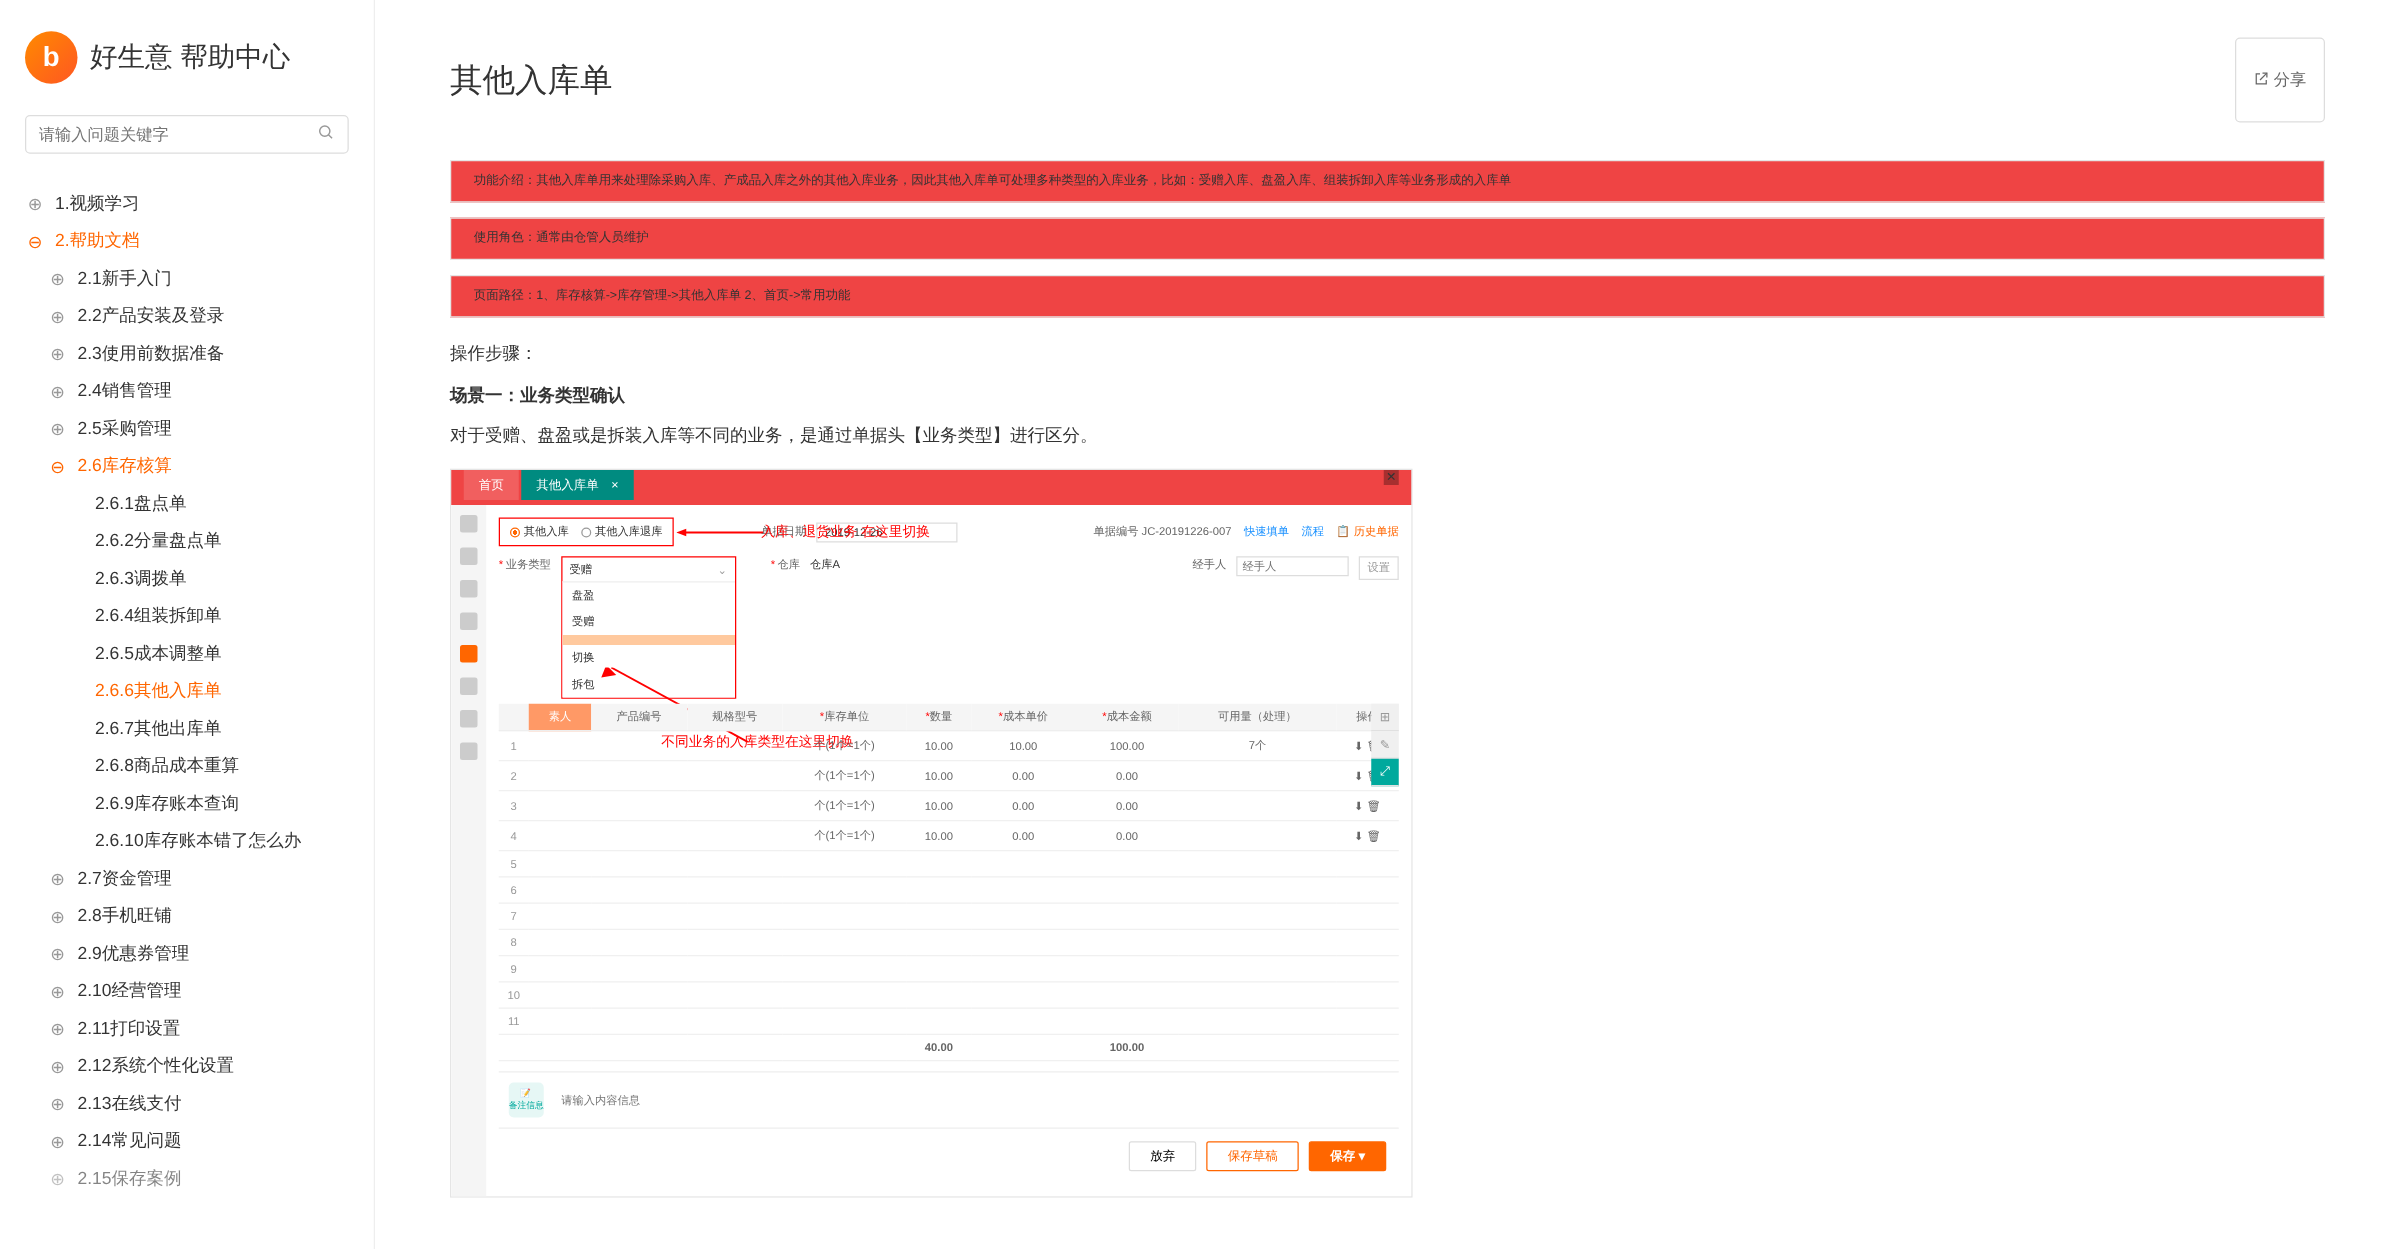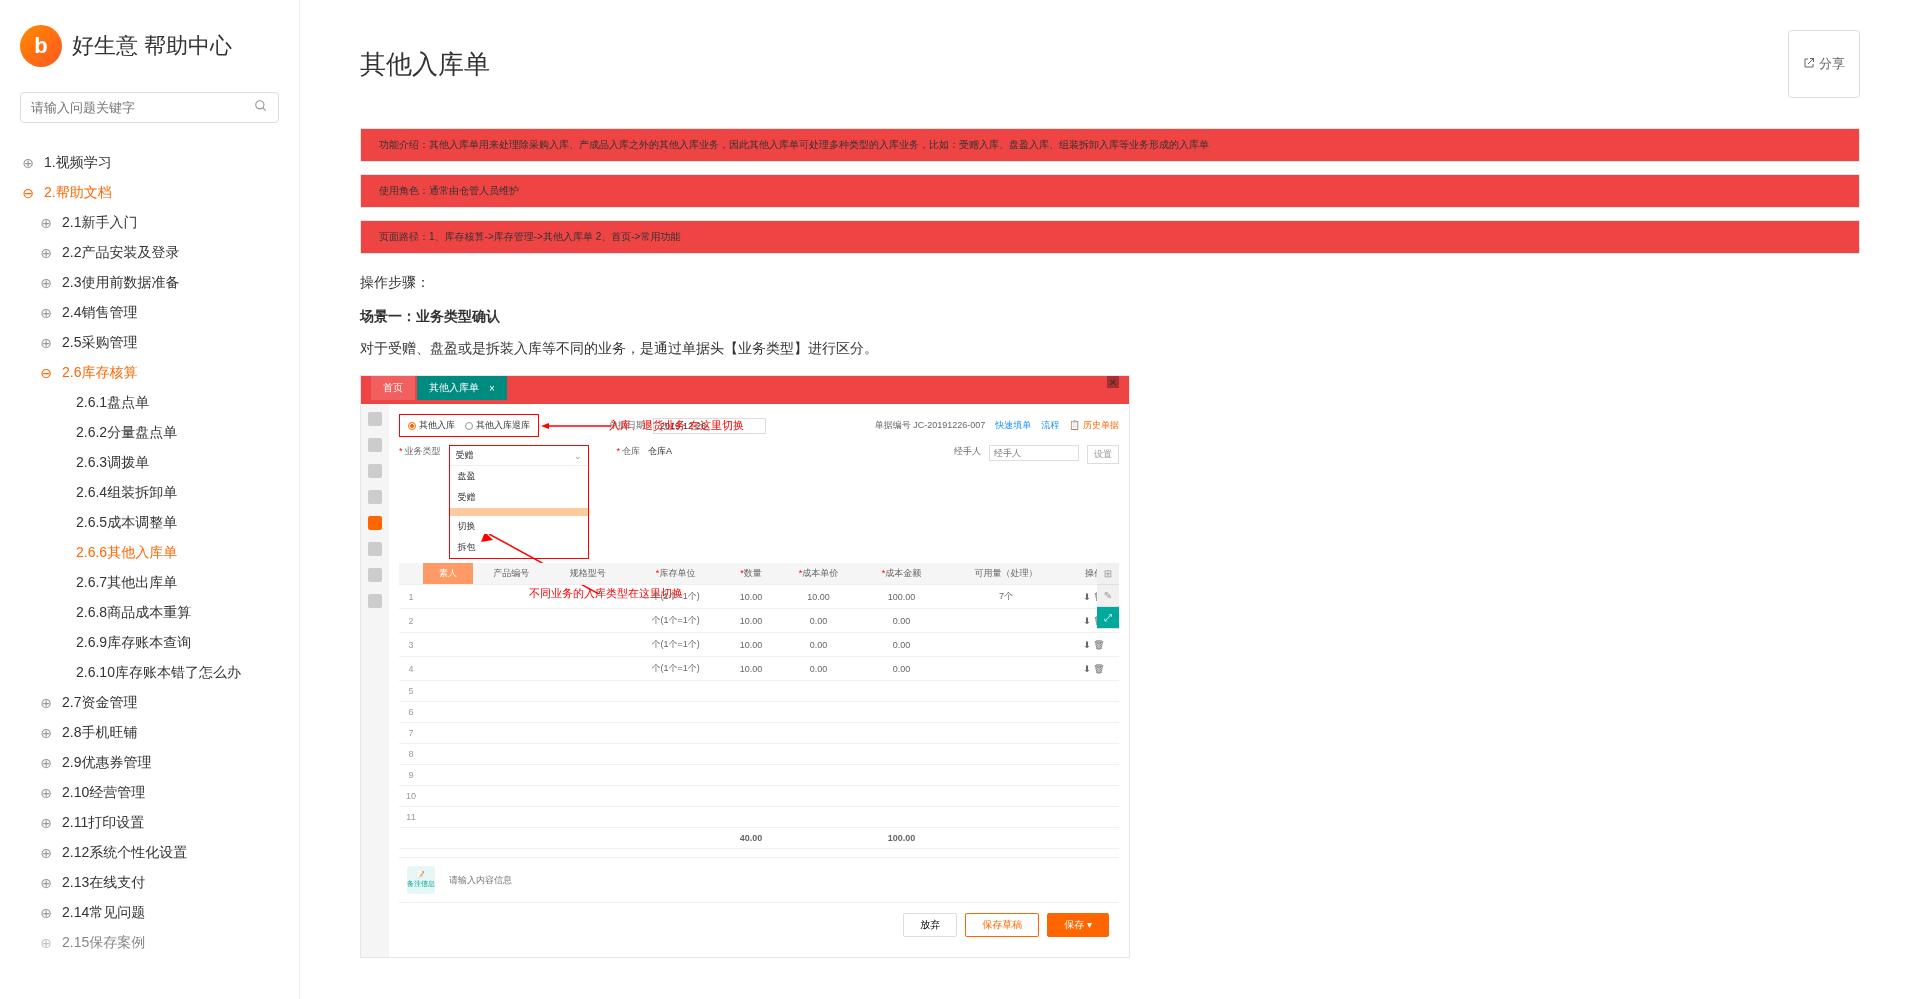--- a/index.html
+++ b/index.html
@@ -68,21 +68,21 @@
 .ss-table td:first-child { color: #999; }
 .ss-rstrip { position: absolute; right: 0; top: 0; width: 22px; display: flex; flex-direction: column; }
 .ss-rstrip-item { width: 22px; height: 22px; background: #f0f0f0; border-bottom: 1px solid #e0e0e0; display: flex; align-items: center; justify-content: center; font-size: 10px; color: #999; }
 .ss-rstrip-item.on { background: #00a99d; color: #fff; }
 .ss-note-row { display: flex; align-items: center; gap: 8px; padding: 8px; border-top: 1px solid #eee; margin-top: 8px; }
 .ss-note-icon { width: 28px; height: 28px; background: #e6f7f5; border-radius: 4px; display: flex; flex-direction: column; align-items: center; justify-content: center; font-size: 7px; color: #00a99d; }
 .ss-note-input { flex: 1; border: none; font-size: 9px; color: #bbb; padding: 6px; }
 .ss-footer { display: flex; justify-content: flex-end; gap: 8px; padding: 10px; border-top: 1px solid #eee; }
 .ss-btn { border: 1px solid #ddd; padding: 4px 16px; font-size: 10px; background: #fff; border-radius: 2px; }
 .ss-btn.outline { border-color: #ff6600; color: #ff6600; }
-.ss-btn.primary { background: #ff6600; color: #fff; border-color: #ff6600; }
+.ss-btn.primary { background: #ff6600; color: #fff; border-color: #ff6600; font-weight: bold; }
 .plus-circle::before { content: "⊕"; }
 .minus-circle::before { content: "⊖"; }
 </style>
 </head>
 <body>
 
 <div class="container">
   <aside class="sidebar">
     <div class="logo-area">
       <div class="logo-circle">b</div>

